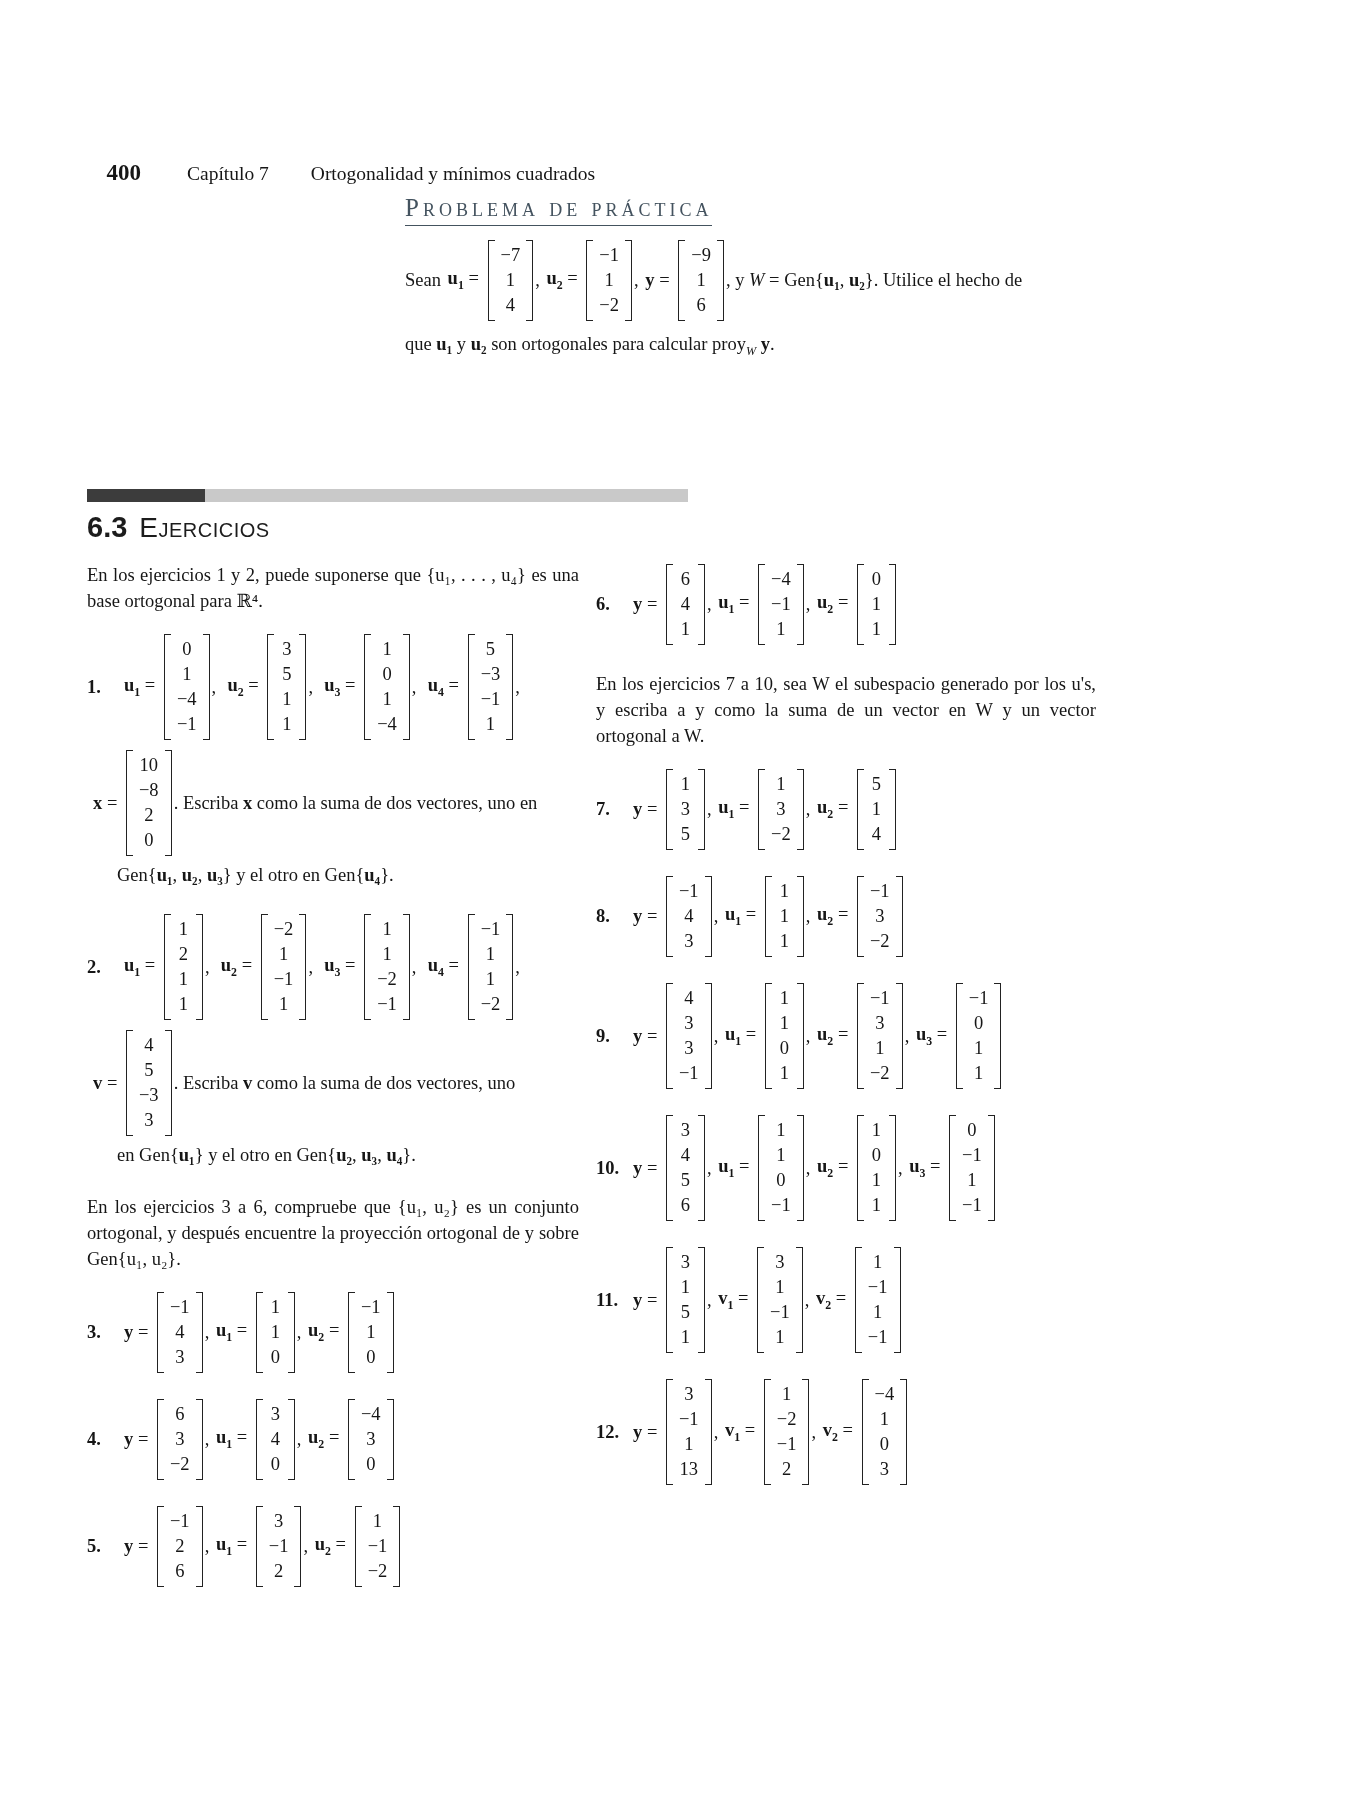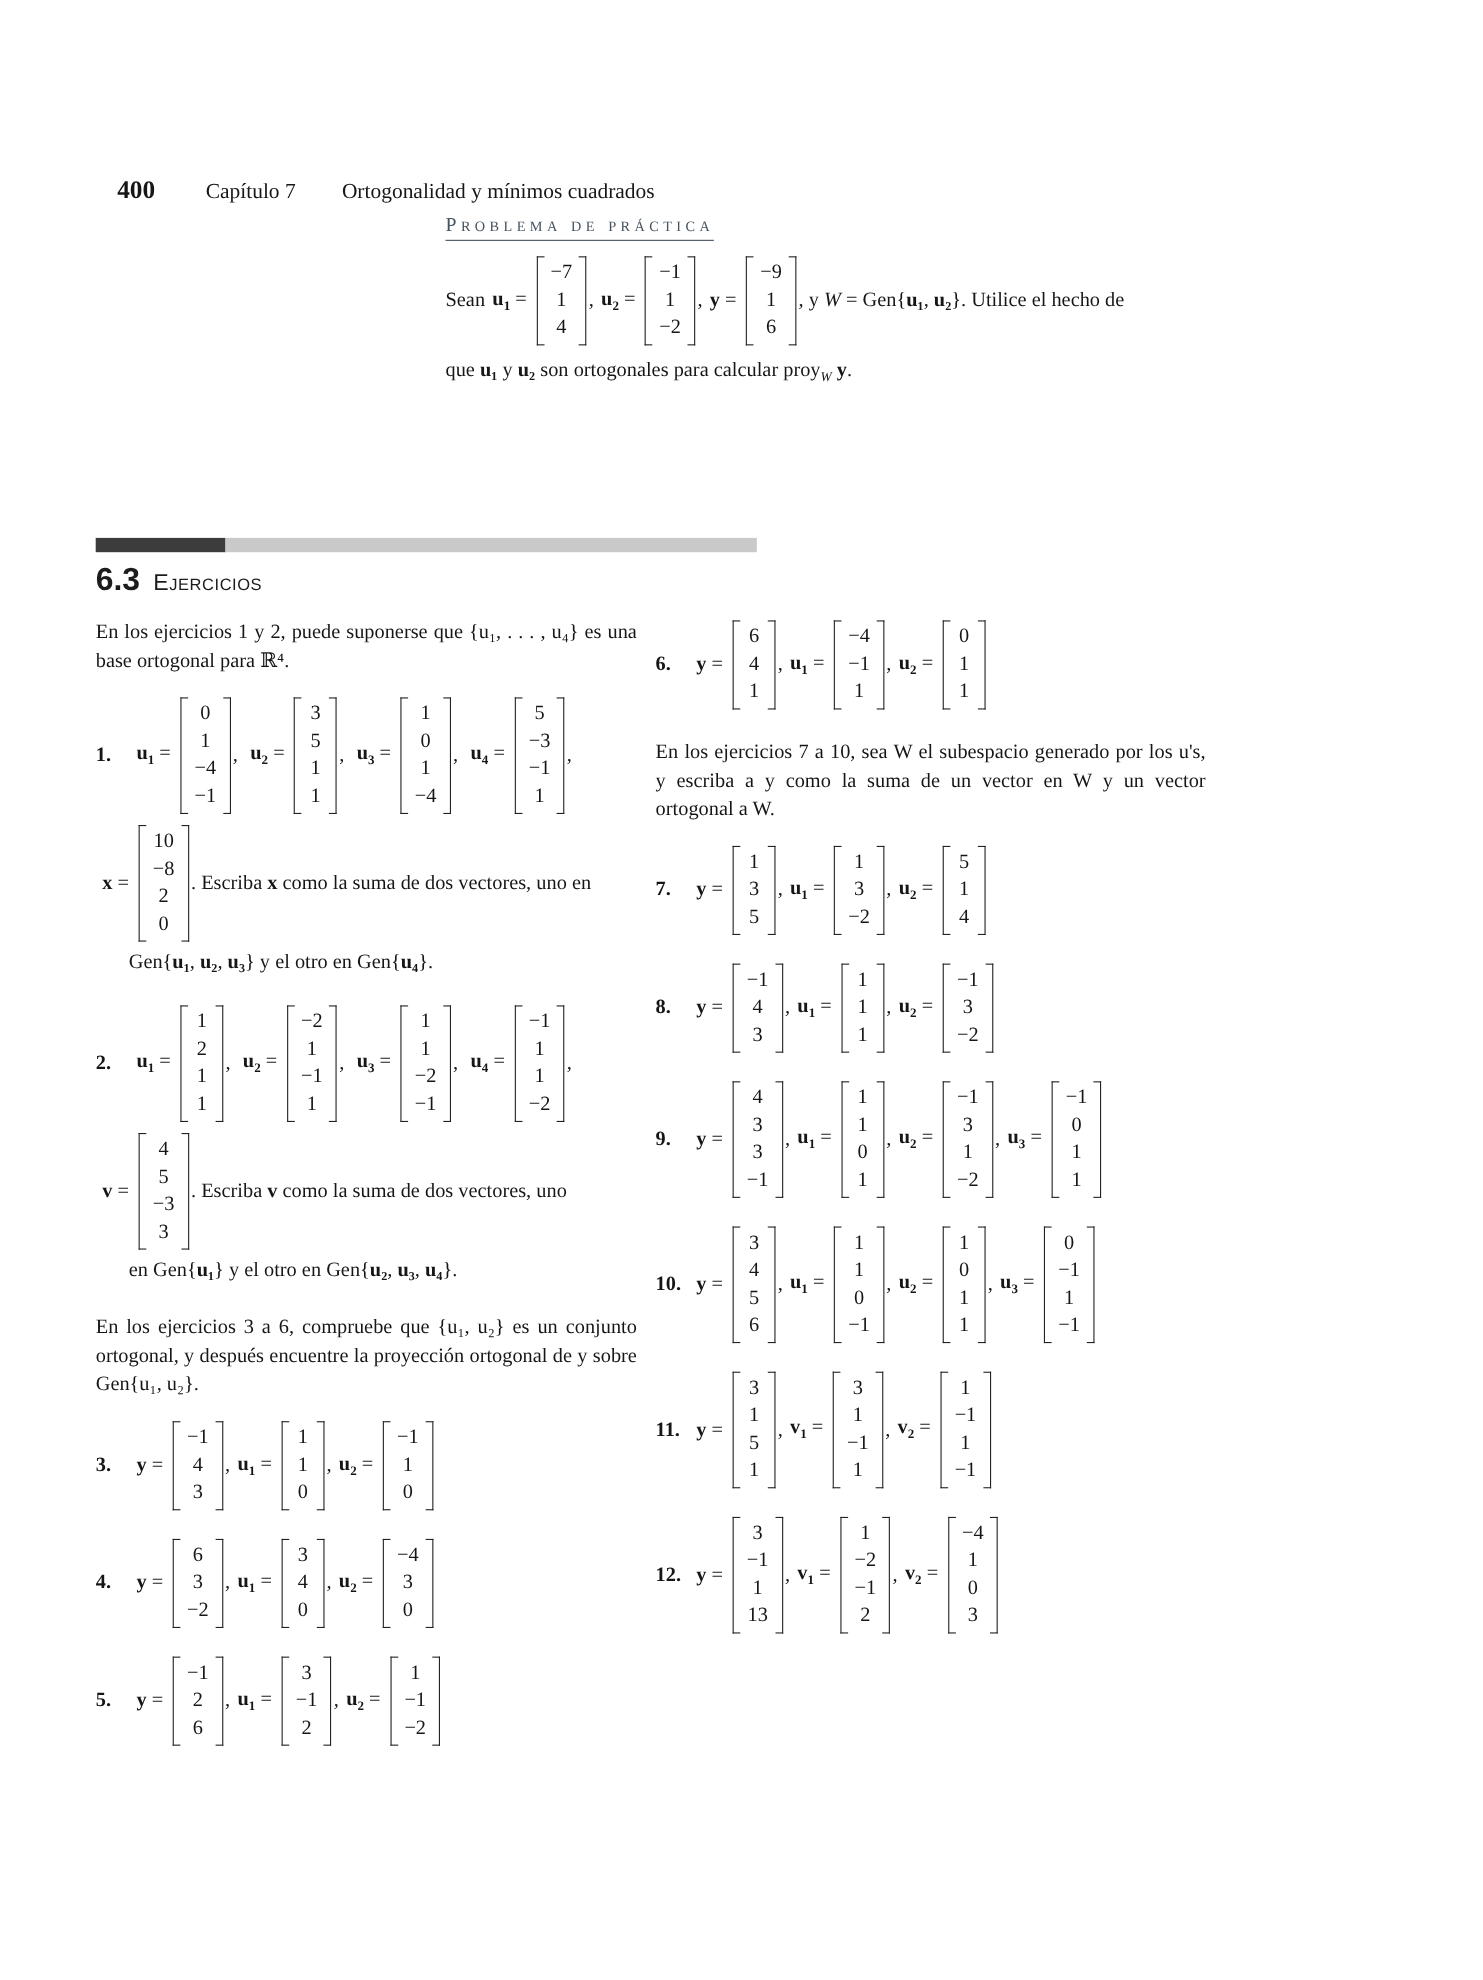--- a/index.html
+++ b/index.html
@@ -14,33 +14,33 @@
   
   .runhead { position:absolute; top:138px; left:87px; font-size:19.5px; white-space:pre; }
   .pgnum { font-weight:700; font-size:23px; }
   .chap { margin-left:46px; }
   .chaptitle { margin-left:42px; }
 
   
   .practice { position:absolute; top:194px; left:405px; width:860px; }
   .practice-head {
     display:inline-block; font-variant:small-caps; letter-spacing:4px;
-    font-size:18px; color:var(--accent,#44535f);
+    font-size:25px; color:var(--accent,#44535f);
     border-bottom:1.4px solid var(--accent,#44535f); padding-bottom:3px;
   }
   .practice .mline { margin-top:14px; }
   .practice .textline { margin:10px 0 0 0; }
 
   
   .secbar { position:absolute; top:489px; left:87px; width:601px; height:13px; display:flex; }
   .secbar-dark { width:118px; background:var(--bar-dark,#3c3c3c); }
   .secbar-light { flex:1; background:var(--bar-light,#c9c9c9); }
   .secheading { position:absolute; top:511px; left:87px; font-family:"Liberation Sans","DejaVu Sans",sans-serif; color:#1c1c1c; }
   .secnum { font-weight:700; font-size:29px; }
-  .sectitle { font-variant:small-caps; font-size:21px; margin-left:12px; letter-spacing:0.5px; }
+  .sectitle { font-variant:small-caps; font-size:28px; margin-left:12px; letter-spacing:0.5px; }
 
   
   .cols { position:absolute; top:560px; left:87px; display:flex; gap:17px; }
   .colL { width:492px; }
   .colR { width:500px; }
 
   .para { font-size:18.5px; line-height:26px; text-align:justify; margin:20px 0; }
   .colL > .para:first-child { margin-top:2px; }
   .colR > .ex:first-child { margin-top:4px; }
 

